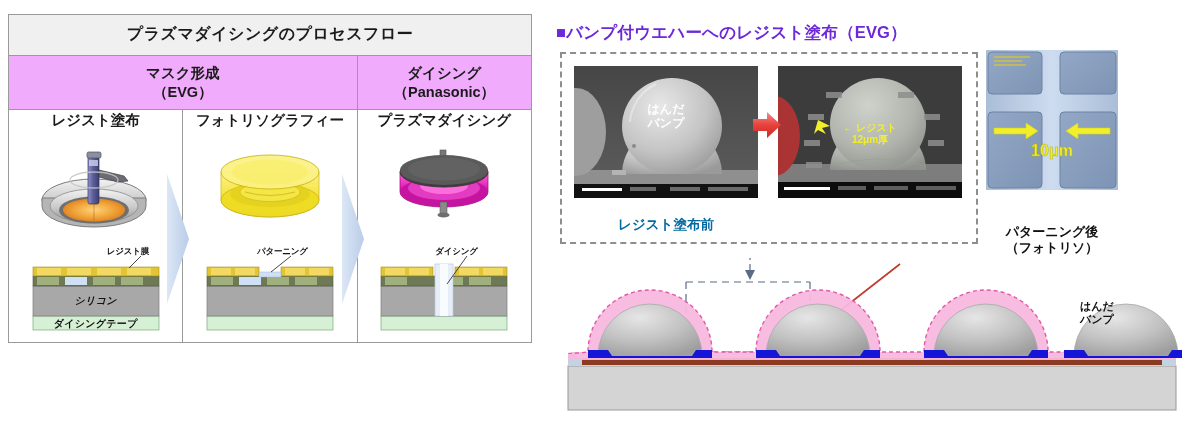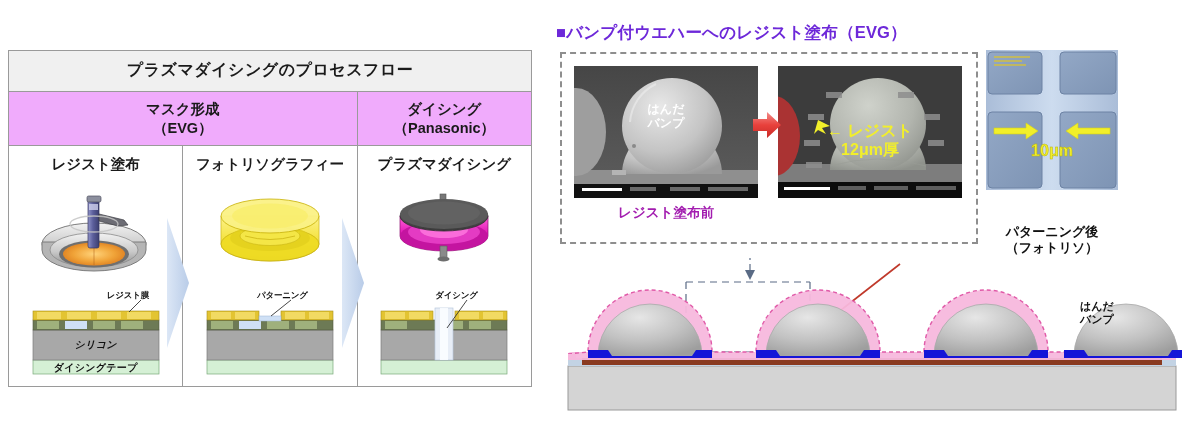--- a/index.html
+++ b/index.html
@@ -3,32 +3,32 @@
 <meta charset="utf-8">
 <style>
   html,body{margin:0;padding:0;background:#ffffff;}
   body{
     width:1199px;height:431px;position:relative;overflow:hidden;
     font-family:"Liberation Sans","DejaVu Sans",sans-serif;
     color:#1a1a1a;
   }
   
   #left-panel{position:absolute;left:8px;top:14px;width:524px;height:402px;}
-  .flow-table{width:100%;border-collapse:collapse;table-layout:fixed;margin-top:36px;}
+  .flow-table{width:100%;border-collapse:collapse;table-layout:fixed;}
   .flow-table td{border:1px solid #9a9a9a;vertical-align:top;}
   .hdr-main{
     background:#f0f0f0;text-align:center;font-weight:bold;font-size:16px;
     letter-spacing:.5px;padding:9px 4px 9px;height:22px;
   }
   .hdr-sub{
     background:#f0abfc;text-align:center;font-weight:bold;font-size:14.5px;
     line-height:1.28;padding:8px 2px 8px;
   }
   .col-hdr{
-    text-align:center;font-weight:bold;font-size:14.5px;padding:9px 2px 4px;
+    text-align:center;font-weight:bold;font-size:14.5px;padding:1px 2px 4px;
     border-bottom:none !important;
   }
   .cell-body{height:208px;position:relative;border-top:none !important;padding:0;}
 
   
   .chev{position:absolute;top:10px;width:30px;height:190px;z-index:4;pointer-events:none;}
   .chev svg{display:block;}
 
   
   .art{position:absolute;left:0;right:0;top:2px;height:105px;}
@@ -57,22 +57,22 @@
     position:absolute;left:8px;top:44px;width:418px;height:192px;
     border:2px dashed #8e8e8e;box-sizing:border-box;background:#ffffff;
   }
   .sem{
     position:absolute;top:12px;width:184px;height:132px;overflow:hidden;
     background:#3a3a3a;
   }
   .sem.a{left:12px;}
   .sem.b{left:216px;}
   .sem-cap{
-    position:absolute;top:150px;width:184px;text-align:center;
-    font-size:13.5px;font-weight:bold;color:#a21caf;
+    position:absolute;top:162px;width:184px;text-align:center;
+    font-size:13.5px;font-weight:bold;color:#0369a1;
   }
   .sem-cap.a{left:12px;}
   .sem-cap.b{left:216px;}
   .sem-txt{
     position:absolute;font-weight:bold;text-align:center;line-height:1.18;
     white-space:nowrap;
   }
   .red-arrow{position:absolute;left:190px;top:56px;z-index:6;}
 
   .micro-box{position:absolute;left:434px;top:40px;width:156px;height:192px;}
@@ -357,21 +357,21 @@
           <rect x="48" y="26" width="16" height="6"></rect>
             <rect x="120" y="26" width="16" height="6"></rect>
           <rect x="30" y="48" width="16" height="6"></rect>
             <rect x="146" y="48" width="16" height="6"></rect>
           <rect x="26" y="74" width="16" height="6"></rect>
             <rect x="150" y="74" width="16" height="6"></rect>
           <rect x="28" y="96" width="16" height="6"></rect>
         </g>
         <path d="M40 54 L52 60 L44 62 L48 68 L40 64 L36 68 Z" fill="#f2ef2a"></path>
       </svg>
-      <div class="sem-txt" style="left:0;right:0;top:56px;font-size:16px;color:#f2ef2a;">
+      <div class="sem-txt" style="left:0;right:0;top:56px;font-size:10px;color:#f2ef2a;">
         <div>← レジスト</div>
         <div>12μm厚</div>
       </div>
     </div>
 
     <div class="sem-cap a">レジスト塗布前</div>
   </div>
 
   <div class="micro-box">
     <div class="micro">

